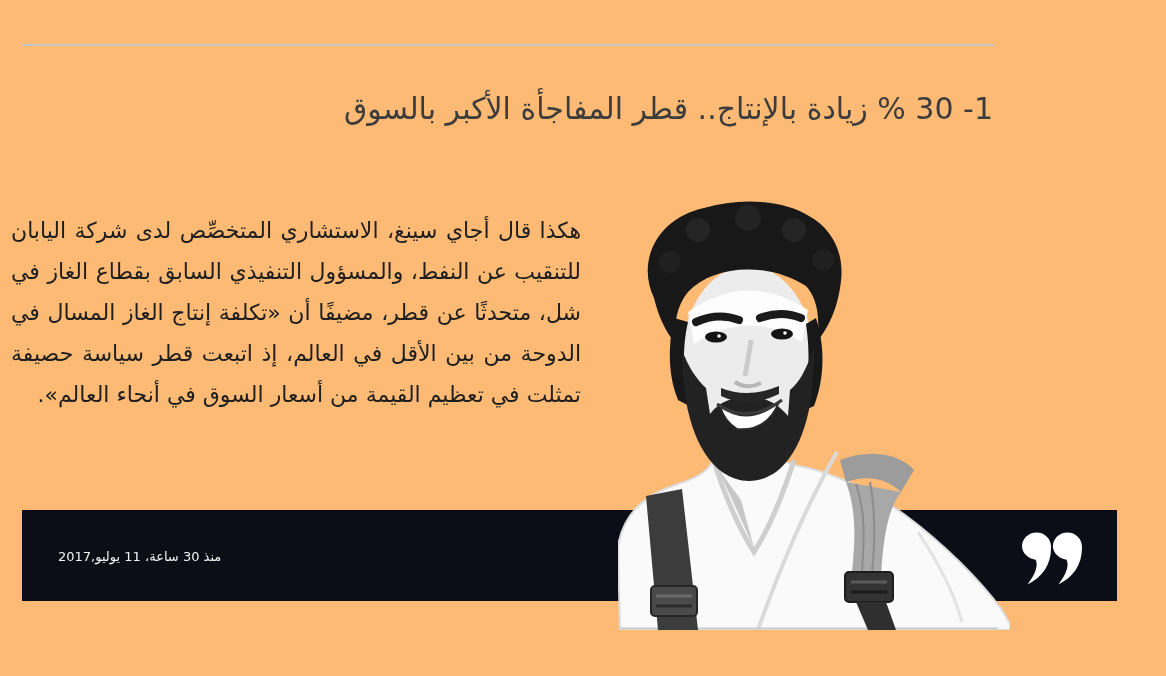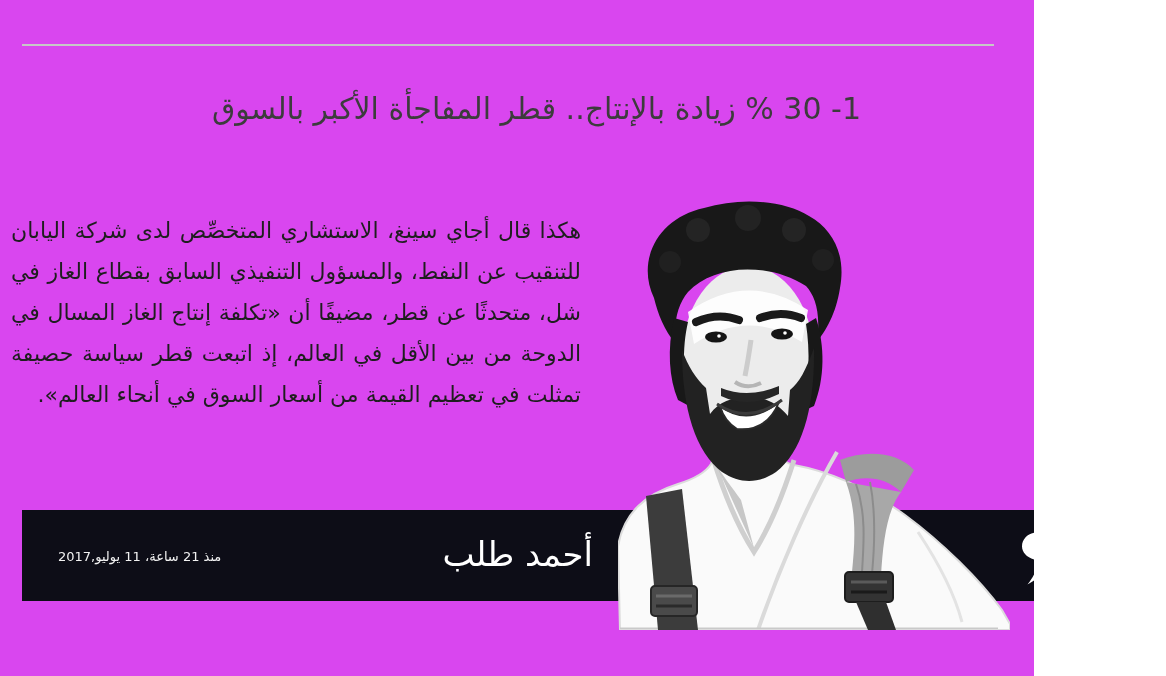--- a/index.html
+++ b/index.html
@@ -2,24 +2,24 @@
 <html lang="ar" style="--banner-bg: #0d0d17; --rule-color: #c7c7c7; --title-color: #3c3c3c; --body-color: #1e1e1e;"><head>
 <meta charset="utf-8">
 <style>
   html, body {
     margin: 0;
     padding: 0;
     background: #ffffff;
   }
   .stage {
     position: relative;
-    width: 1034px;
+    width: 1166px;
     height: 676px;
     overflow: hidden;
-    background: #d946ef;
+    background: #fdba74;
     font-family: "DejaVu Sans", sans-serif;
   }
   .top-rule {
     position: absolute;
     left: 22px;
     top: 44px;
     width: 972px;
     height: 2px;
     background: var(--rule-color, #c7c7c7);
   }
@@ -96,22 +96,21 @@
 
 <div class="stage">
 
   <div class="top-rule"></div>
 
   <h1 class="headline" dir="rtl">1- 30 % زيادة بالإنتاج.. قطر المفاجأة الأكبر بالسوق</h1>
 
   <p class="excerpt" dir="rtl">هكذا قال أجاي سينغ، الاستشاري المتخصِّص لدى شركة اليابان للتنقيب عن النفط، والمسؤول التنفيذي السابق بقطاع الغاز في شل، متحدثًا عن قطر، مضيفًا أن «تكلفة إنتاج الغاز المسال في الدوحة من بين الأقل في العالم، إذ اتبعت قطر سياسة حصيفة تمثلت في تعظيم القيمة من أسعار السوق في أنحاء العالم».</p>
 
   <div class="author-banner">
-    <span class="author-name" dir="rtl">أحمد طلب</span>
-    <span class="timestamp" dir="rtl">منذ 21 ساعة، 11 يوليو,2017</span>
+    <span class="timestamp" dir="rtl">منذ 30 ساعة، 11 يوليو,2017</span>
     <svg class="quote-svg" viewBox="0 0 66 57" xmlns="http://www.w3.org/2000/svg" aria-hidden="true">
       <path fill="#ffffff" d="M16 0 C25 0 32 7 32 16 C32 36 22 49 6 57 C15 46 18 36 15 30 C6 28 0 22 0 15 C0 7 7 0 16 0 Z"></path>
       <path fill="#ffffff" d="M50 0 C59 0 66 7 66 16 C66 36 56 49 40 57 C49 46 52 36 49 30 C40 28 34 22 34 15 C34 7 41 0 50 0 Z"></path>
     </svg>
   </div>
 
   <div class="photo">
     <svg viewBox="0 0 392 430" width="392" height="430" xmlns="http://www.w3.org/2000/svg">
 
       <path fill="#fafafa" stroke="#dcdcdc" stroke-width="2" d="M 2 430 L 0 346 C 6 312 28 294 60 284 C 76 279 88 272 93 264 L 99 250

